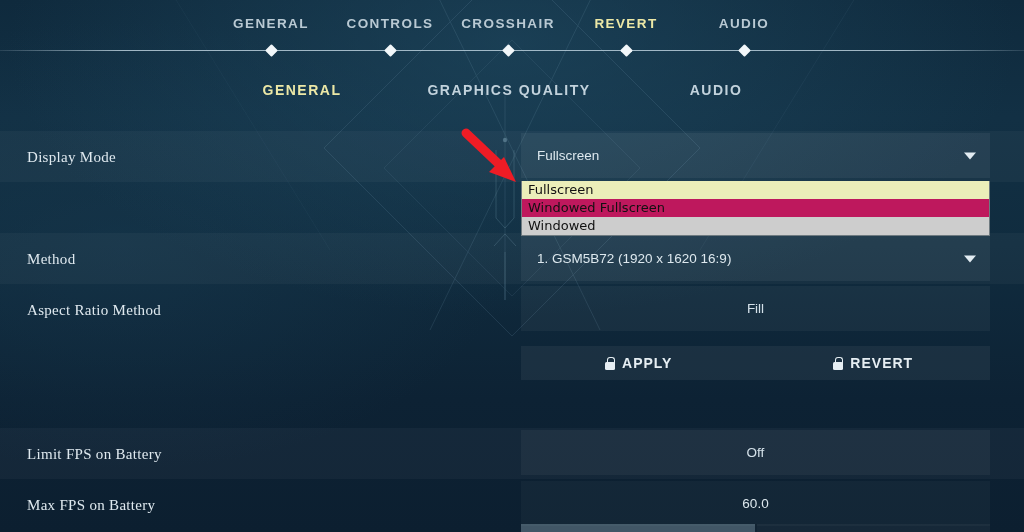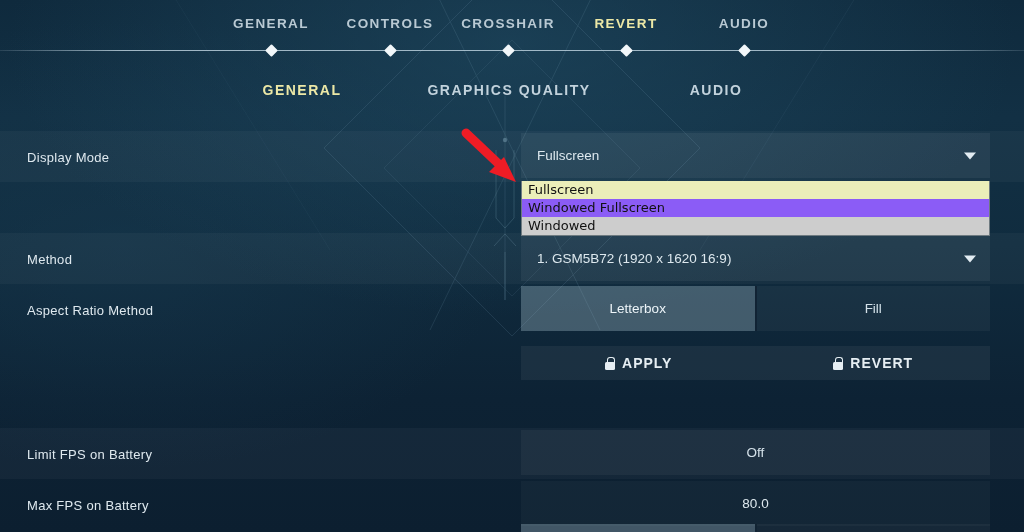--- a/index.html
+++ b/index.html
@@ -59,22 +59,23 @@
 
   
   .row {
     position: absolute; left: 0; width: 1024px;
     display: flex; align-items: center;
   }
   .row.alt { background: rgba(255,255,255,0.035); }
   .row-label {
     position: absolute; left: 27px; top: 50%;
     transform: translateY(-50%);
-    font-size: 13px; color: #dfe9ef; letter-spacing: 0.3px;
-    white-space: nowrap;
+    font-size: 15px; color: #dfe9ef; letter-spacing: 0.3px;
+    white-space: nowrap;
+    font-family: Liberation Serif, serif;
   }
 
   .dropdown {
     position: absolute;
     height: 45px;
     background: rgba(255,255,255,0.055);
     display: flex; align-items: center;
   }
   .dropdown .dd-text {
     position: absolute; left: 16px;
@@ -102,21 +103,21 @@
   .option {
     height: 18px; line-height: 18px;
     padding-left: 6px;
     font-size: 13px;
     color: #111111;
     font-family: "DejaVu Sans", sans-serif;
     white-space: nowrap;
     overflow: hidden;
   }
   .option.selected { background: #ebeeb9; }
-  .option.plain { background: #8b5cf6; }
+  .option.plain { background: #be185d; }
   .option.plain2 { background: #cdcdcd; }
 
   
   .seg {
     position: absolute;
     display: flex;
     height: 45px;
   }
   .seg .segbtn {
     flex: 1 1 0;
@@ -229,21 +230,20 @@
   </div>
   <div class="dropdown" style="left:521px; top:236px; width:469px;">
     <span class="dd-text">1. GSM5B72 (1920 x  1620 16:9)</span>
     <span class="dd-caret"></span>
   </div>
 
   <div class="row" style="top:284px; height:51px;">
     <div class="row-label">Aspect Ratio Method</div>
   </div>
   <div class="seg" style="left:521px; top:286px; width:469px;">
-    <div class="segbtn on">Letterbox</div>
     <div class="segbtn">Fill</div>
   </div>
 
   <div class="applybar" style="left:521px; top:346px; width:469px;">
     <div class="ab">
       <span class="lock-icon"></span>
       <span>APPLY</span>
     </div>
     <div class="ab">
       <span class="lock-icon"></span>
@@ -254,21 +254,21 @@
   <div class="row alt" style="top:428px; height:51px;">
     <div class="row-label">Limit FPS on Battery</div>
   </div>
   <div class="seg" style="left:521px; top:430px; width:469px;">
     <div class="segbtn">Off</div>
   </div>
 
   <div class="row" style="top:479px; height:51px;padding-left:18px;">
     <div class="row-label">Max FPS on Battery</div>
   </div>
-  <div class="value-text" style="left:521px; top:481px; width:469px;">80.0</div>
+  <div class="value-text" style="left:521px; top:481px; width:469px;">60.0</div>
 
   <div class="seg" style="left:521px; top:524px; width:469px; height:8px;">
     <div class="segbtn on"></div>
     <div class="segbtn"></div>
   </div>
 
   <div class="options" style="top:181px;">
     <div class="option selected">Fullscreen</div>
     <div class="option plain">Windowed Fullscreen</div>
     <div class="option plain2">Windowed</div>

